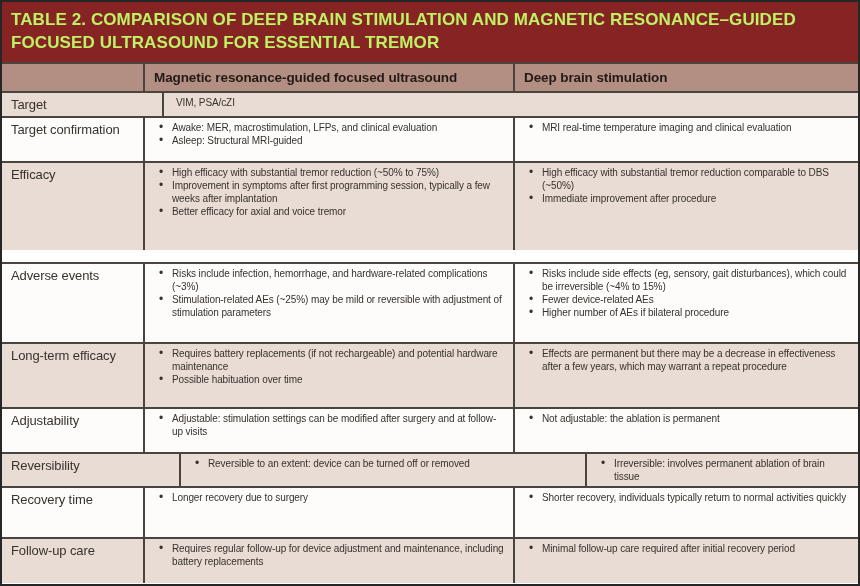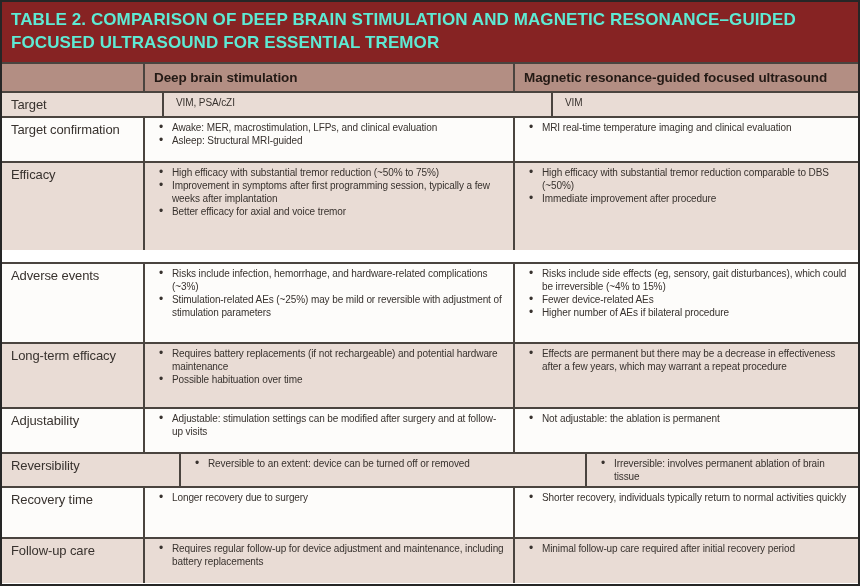--- a/index.html
+++ b/index.html
@@ -15,21 +15,21 @@
   html,body{margin:0;padding:0;background:#ffffff;}
   #frame{
     width:860px;height:586px;box-sizing:border-box;
     border:2px solid var(--outer);
     font-family:"Liberation Sans", sans-serif;
     display:flex;flex-direction:column;overflow:hidden;
     background:#fff;
   }
   .title-bar{
     background:var(--maroon);
-    color:#5eead4;
+    color:#bef264;
     font-weight:bold;
     font-size:17px;
     line-height:1.33;
     letter-spacing:.1px;
     padding:7px 10px 8px 9px;
     text-transform:uppercase;
     flex:0 0 auto;
   }
   .trow{
     display:grid;
@@ -90,37 +90,32 @@
   .tbody .trow:nth-child(9){min-height:44px;}
 </style>
 </head>
 <body>
 
 <div id="frame">
   <div class="title-bar">TABLE 2. COMPARISON OF DEEP BRAIN STIMULATION AND MAGNETIC RESONANCE–GUIDED FOCUSED ULTRASOUND FOR ESSENTIAL TREMOR</div>
 
   <div class="trow header-row" style="border-top-width:2px;">
     <div class="header-cell"></div>
+    <div class="header-cell">Magnetic resonance-guided focused ultrasound</div>
     <div class="header-cell">Deep brain stimulation</div>
-    <div class="header-cell">Magnetic resonance-guided focused ultrasound</div>
   </div>
 
   <div class="tbody">
   <div class="trow alt plain">
     <div class="label-cell">Target</div>
     <div class="cell">
           <ul>
             <li>VIM, PSA/cZI</li>
           </ul>
         </div>
-    <div class="cell">
-          <ul>
-            <li>VIM</li>
-          </ul>
-        </div>
   </div>
 
   <div class="trow">
     <div class="label-cell">Target confirmation</div>
     <div class="cell">
           <ul>
             <li>Awake: MER, macrostimulation, LFPs, and clinical evaluation</li>
             <li>Asleep: Structural MRI-guided</li>
           </ul>
         </div>

